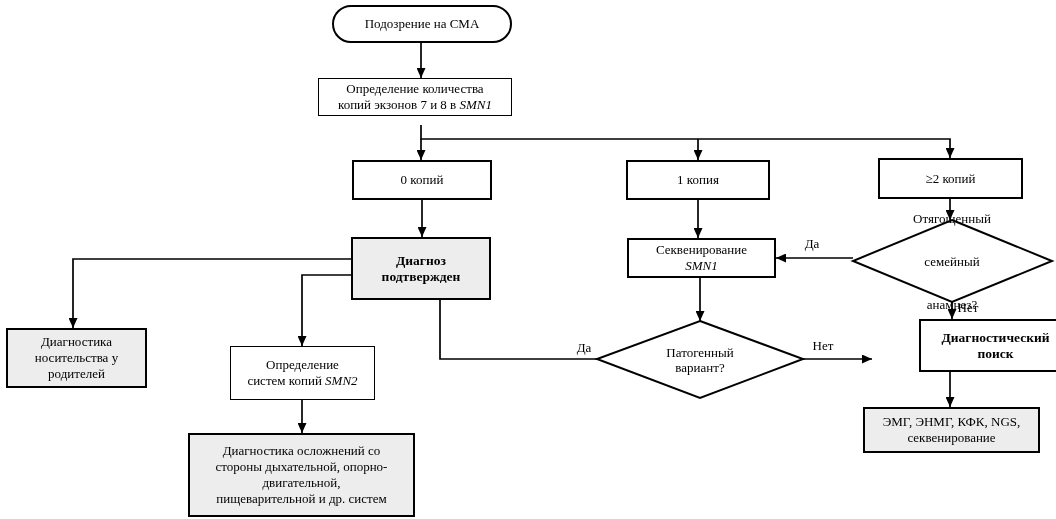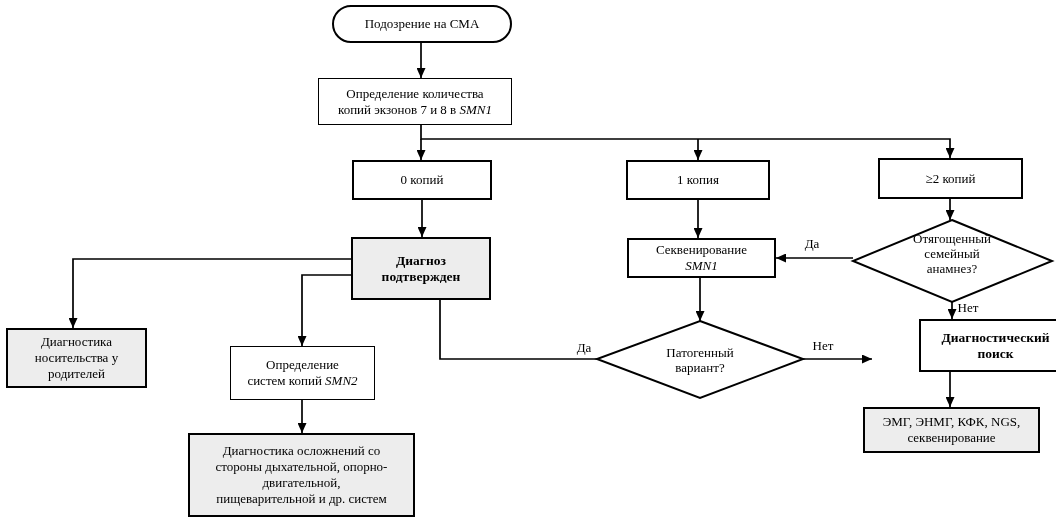--- a/index.html
+++ b/index.html
@@ -99,21 +99,21 @@
     <path class="edge" d="M950 372 V407" marker-end="url(#arrow)"></path>
 
     <polygon class="diamond" points="952,220 1052,261 952,302 853,261"></polygon>
     <polygon class="diamond" points="700,321 803,359 700,398 597,359"></polygon>
   </svg>
 
   <div class="node oval" style="left:332px; top:5px; width:180px; height:38px;">
     <div>Подозрение на СМА</div>
   </div>
 
-  <div class="node thin" style="left:318px; top:78px; width:194px; height:47px;">
+  <div class="node thin" style="left:318px; top:78px; width:194px; height:38px;">
     <div>Определение количества</div>
     <div>
       <span>копий экзонов 7 и 8 в</span>
       <span class="gene">SMN1</span>
     </div>
   </div>
 
   <div class="node" style="left:352px; top:160px; width:140px; height:40px;">
     <div>0 копий</div>
   </div>
@@ -129,21 +129,21 @@
   <div class="node shaded emph" style="left:351px; top:237px; width:140px; height:63px;">
     <div>Диагноз</div>
     <div>подтвержден</div>
   </div>
 
   <div class="node" style="left:627px; top:238px; width:149px; height:40px;">
     <div>Секвенирование</div>
     <div class="gene">SMN1</div>
   </div>
 
-  <div class="dtext" style="left:872px; top:220px; width:160px; height:66px;">
+  <div class="dtext" style="left:872px; top:228px; width:160px; height:66px;gap:28px;">
     <div>Отягощенный</div>
     <div>семейный</div>
     <div>анамнез?</div>
   </div>
 
   <div class="node shaded" style="left:6px; top:328px; width:141px; height:60px;">
     <div>Диагностика</div>
     <div>носительства у</div>
     <div>родителей</div>
   </div>

